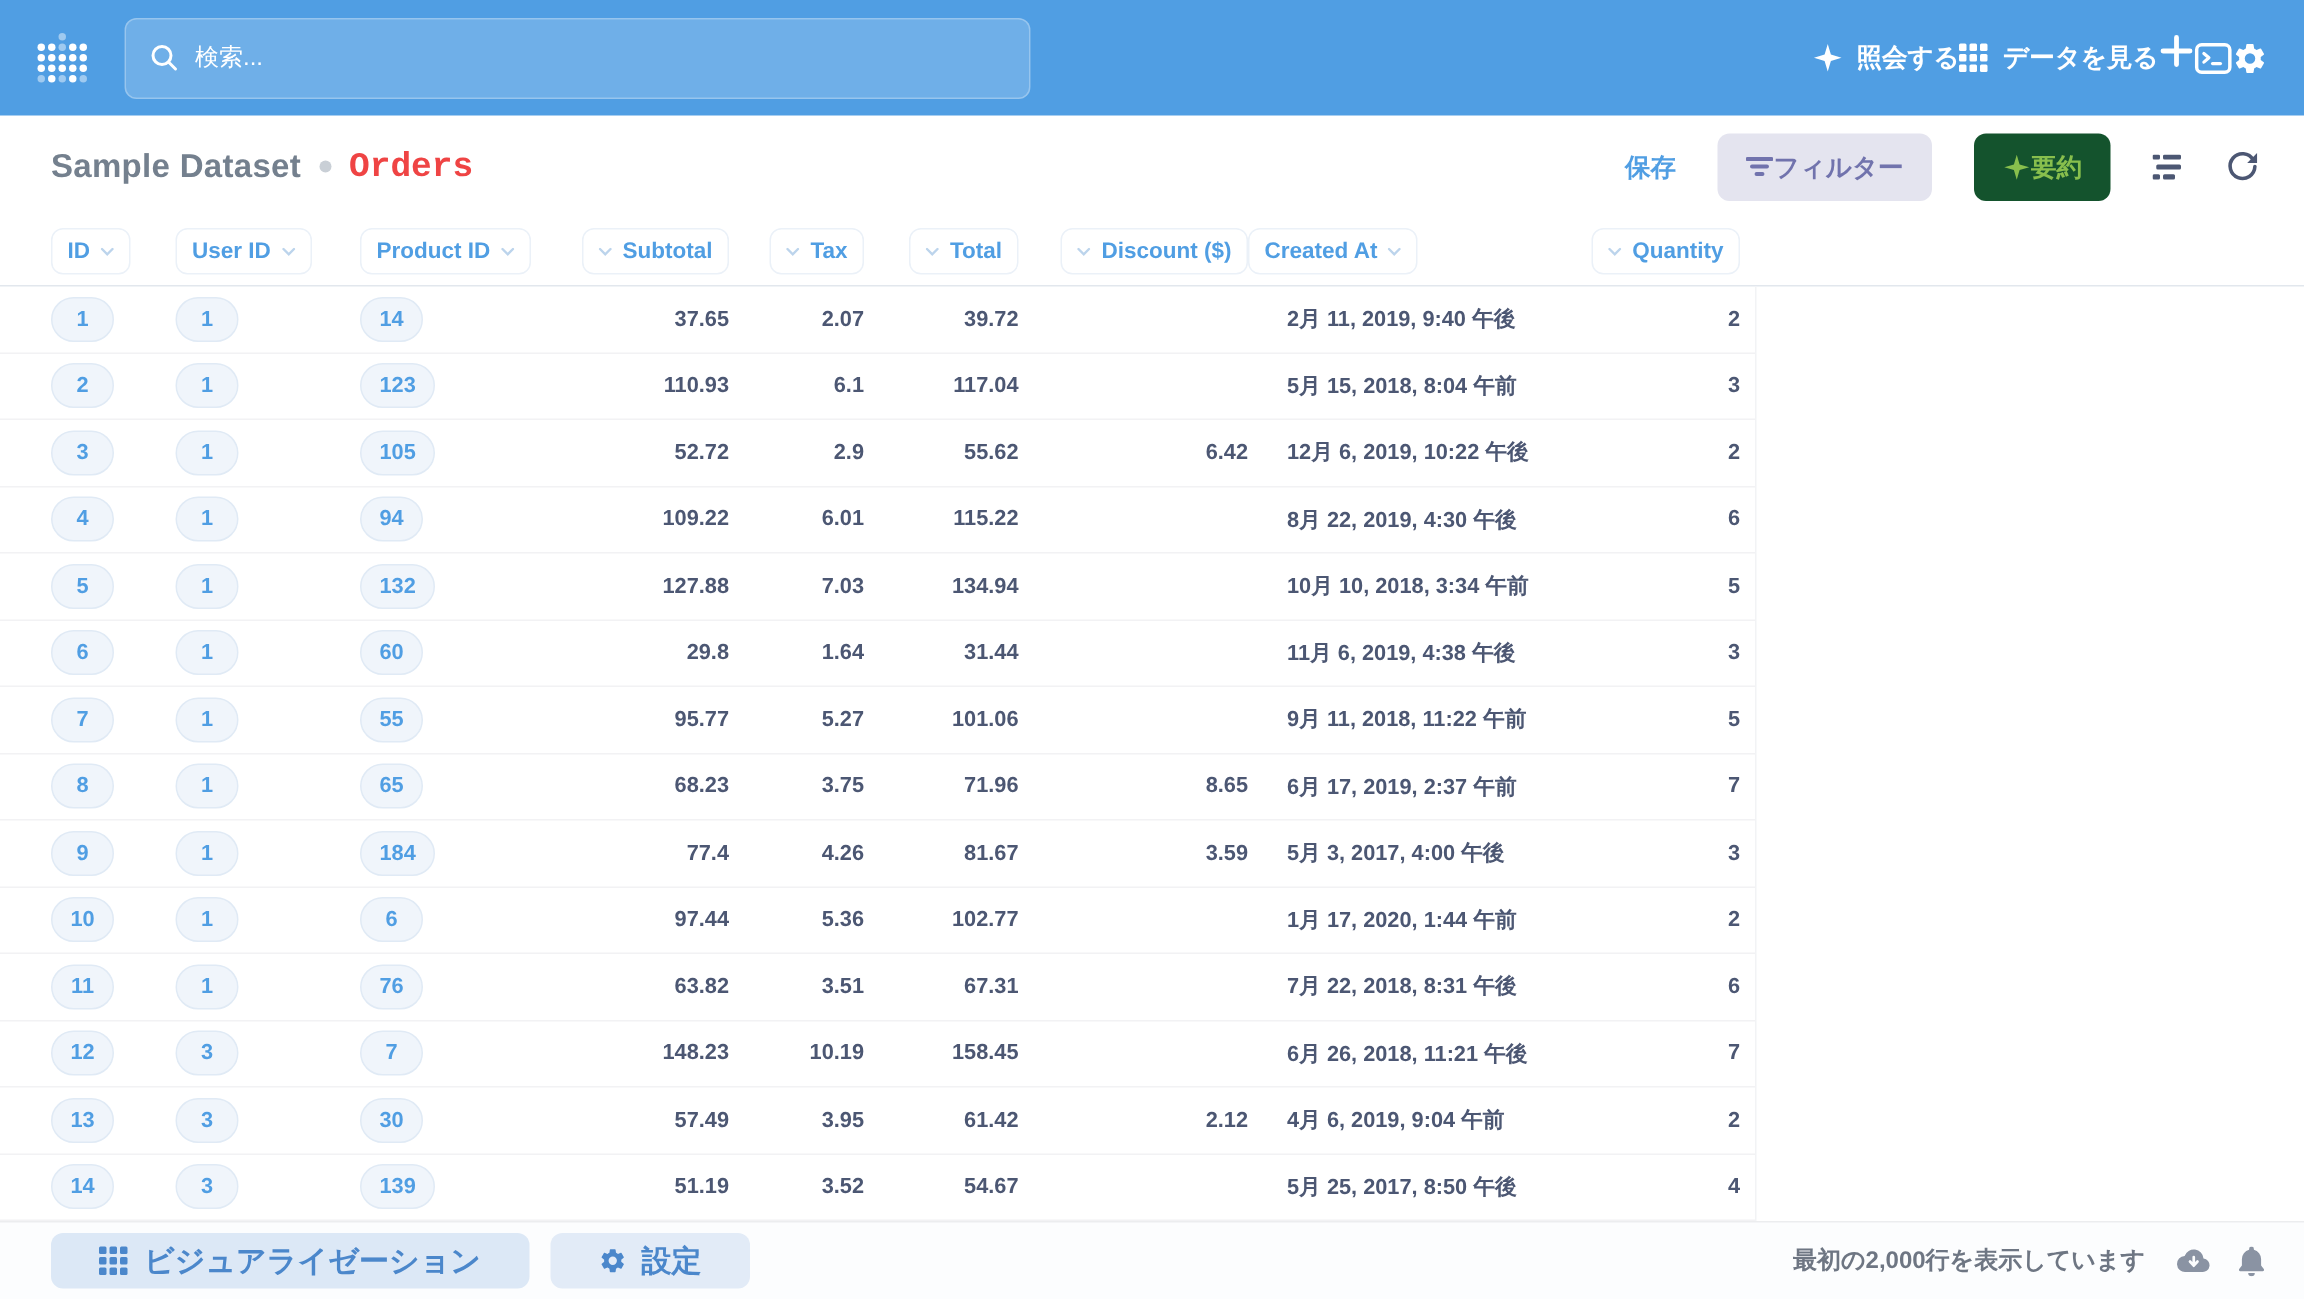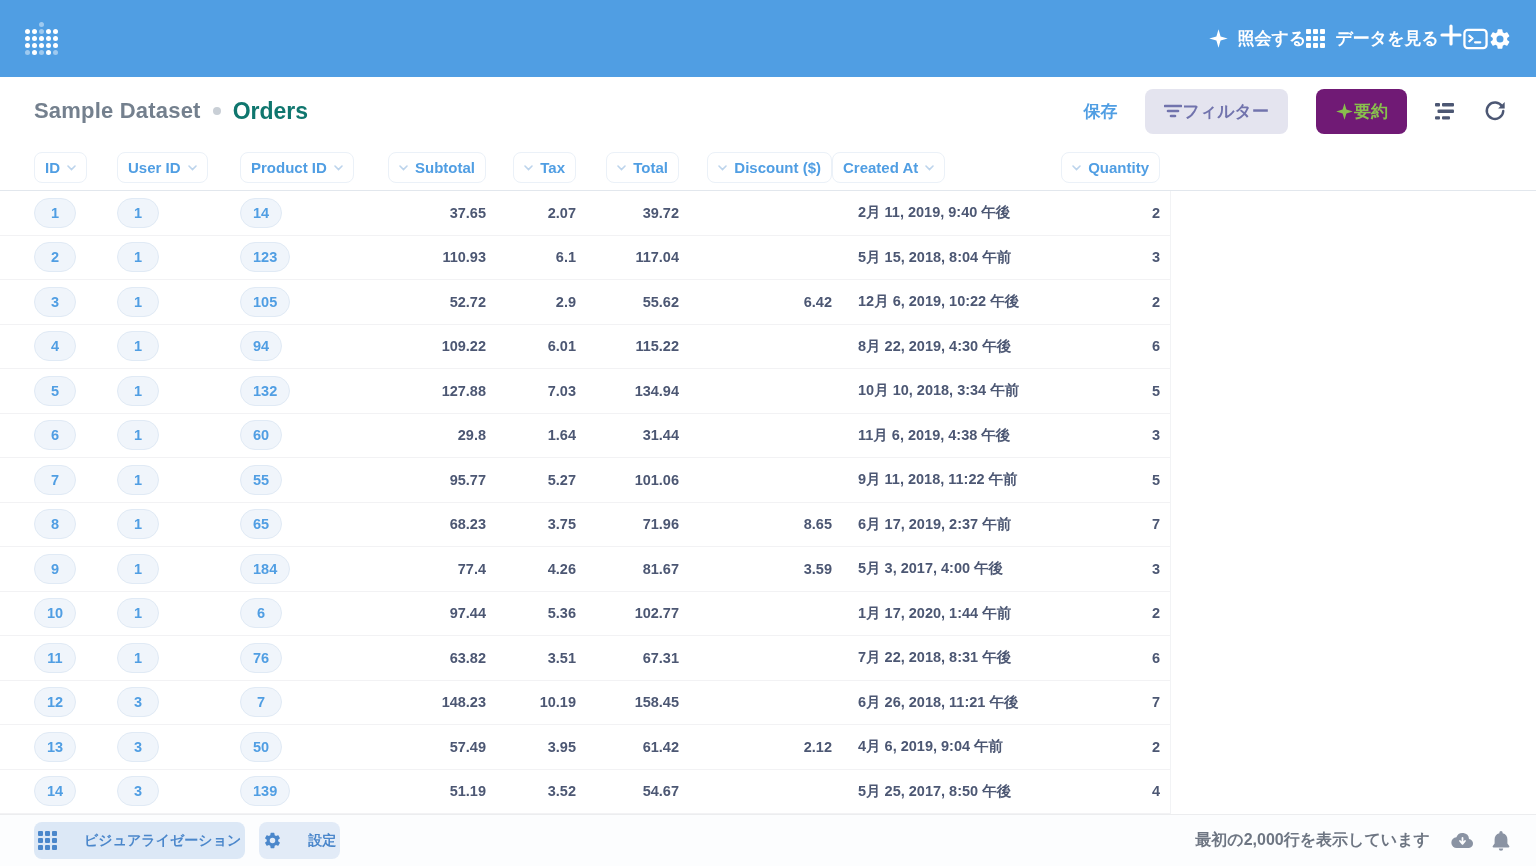--- a/index.html
+++ b/index.html
@@ -20,27 +20,27 @@
     display:flex; align-items:center; padding:0 16px; gap:11px; color:#fff; font-size:16px; }
   .nav-right { margin-left:auto; display:flex; align-items:center; color:#fff; }
   .nav-item { display:flex; align-items:center; gap:9px; font-size:17px; font-weight:700; cursor:pointer; }
   .grid9 { display:grid; grid-template-columns:repeat(3,6px); grid-auto-rows:6px; gap:1px; }
   .grid9 i { width:5px; height:5px; border-radius:1px; background:#fff; }
   .plus { font-size:30px; font-weight:700; line-height:1; padding-bottom:4px; }
   
   .titlebar { height:68px; flex-shrink:0; display:flex; align-items:center; padding:0 30px 0 34px; }
   .crumb { font-size:22px; font-weight:700; color:#74808E; letter-spacing:.2px; }
   .crumb-dot { width:8px; height:8px; border-radius:50%; background:#C9CFD6; margin:0 12px; }
-  .qtitle { font-size:23px; font-weight:800; color:#0f766e; }
+  .qtitle { font-size:23px; font-weight:800; color:#ef4444;font-family:Liberation Mono, monospace; }
   .titlebar-right { margin-left:auto; display:flex; align-items:center; gap:28px; }
   .save { color:var(--brand,#509EE3); font-size:17px; font-weight:700; cursor:pointer; }
   .btn { display:flex; align-items:center; border-radius:8px;
     padding:11px 19px; font-size:17px; font-weight:700; cursor:pointer; }
   .btn-filter { background:#E4E4EF; color:var(--filter,#7173AD); }
-  .btn-sum { background:#701a75; color:var(--summarize,#88BF4D); }
+  .btn-sum { background:#14532d; color:var(--summarize,#88BF4D); }
   .icon-btn { display:flex; align-items:center; cursor:pointer; }
   
   .table-wrap { flex:1; padding-left:34px; overflow:hidden; }
   .grid-cols { display:grid;
     grid-template-columns:83px 123px 146px 100px 90px 103px 153px 225px 103px; }
   .thead { height:45px; align-items:center; margin-left:-34px; padding-left:34px;
     width:1502px; border-bottom:1px solid #E2E7ED; }
   .hcell { display:flex; }
   .hcell.right { justify-content:flex-end; }
   .hpill { display:inline-flex; align-items:center; gap:7px; background:#fff;
@@ -55,22 +55,22 @@
   .cell.right { text-align:right; }
   .cell.date { padding-left:26px; }
   .pill { display:inline-flex; justify-content:center; align-items:center;
     min-width:16px; height:28px; padding:0 12px; border-radius:15px;
     background:#F0F5FB; border:1px solid #E0EAF5;
     color:var(--brand,#509EE3); font-size:14.5px; font-weight:700; cursor:pointer; }
   .pillcell { display:flex; justify-content:flex-start; }
   
   .footer { height:51px; flex-shrink:0; border-top:1px solid #ECEDEF; background:#FCFDFE;
     display:flex; align-items:center; padding:0 26px 0 34px; gap:14px; }
-  .fbtn { display:flex; align-items:center; gap:26px; height:37px; padding:0 4px;
-    border-radius:8px; font-size:14px; font-weight:700; color:#4B87CB; cursor:pointer; }
+  .fbtn { display:flex; align-items:center; gap:10px; height:37px; padding:0 32px;
+    border-radius:8px; font-size:20px; font-weight:700; color:#4B87CB; cursor:pointer; }
   .fbtn-viz { background:#DCE8F6; }
   .fbtn-set { background:#E2EBF7;text-align:center; }
   .viz-grid { display:grid; grid-template-columns:repeat(3,6px); grid-auto-rows:6px; gap:1px; }
   .viz-grid i { width:5px; height:5px; border-radius:1px; background:#4B87CB; }
   .footer-right { margin-left:auto; display:flex; align-items:center; gap:18px;
     color:#6E7683; font-size:16px; font-weight:700; }
 </style>
 </head>
 <body>
 
@@ -96,20 +96,29 @@
       <i style="opacity: 1;"></i>
       <i style="opacity: 1;"></i>
       <i style="opacity: 1;"></i>
       <i style="opacity: 0.45;"></i>
       <i style="opacity: 1;"></i>
       <i style="opacity: 0.45;"></i>
       <i style="opacity: 1;"></i>
       <i style="opacity: 0.45;"></i>
     </div>
 
+  <div class="searchbox">
+    <span style="display:flex">
+      <svg width="19" height="19" viewBox="0 0 19 19">
+          <circle cx="8" cy="8" r="6" fill="none" stroke="#fff" stroke-width="2"></circle>
+          <line x1="12.5" y1="12.5" x2="17" y2="17" stroke="#fff" stroke-width="2" stroke-linecap="round"></line>
+        </svg>
+    </span>
+    <span>検索...</span>
+  </div>
 
   <div class="nav-right">
     <div class="nav-item">
       <span style="display:flex">
         <svg width="21" height="21" viewBox="0 0 24 24">
             <path d="M12 1.5 L14.4 9.6 L22.5 12 L14.4 14.4 L12 22.5 L9.6 14.4 L1.5 12 L9.6 9.6 Z" fill="#fff"></path>
           </svg>
       </span>
       <span>照会する</span>
     </div>
@@ -499,21 +508,21 @@
         <div class="cell right">7</div>
       </div>
       <div class="trow grid-cols">
         <div class="pillcell">
           <span class="pill">13</span>
         </div>
         <div class="pillcell">
           <span class="pill">3</span>
         </div>
         <div class="pillcell">
-          <span class="pill">50</span>
+          <span class="pill">30</span>
         </div>
         <div class="cell right">57.49</div>
         <div class="cell right">3.95</div>
         <div class="cell right">61.42</div>
         <div class="cell right">2.12</div>
         <div class="cell date">4月 6, 2019, 9:04 午前</div>
         <div class="cell right">2</div>
       </div>
       <div class="trow grid-cols">
         <div class="pillcell">

